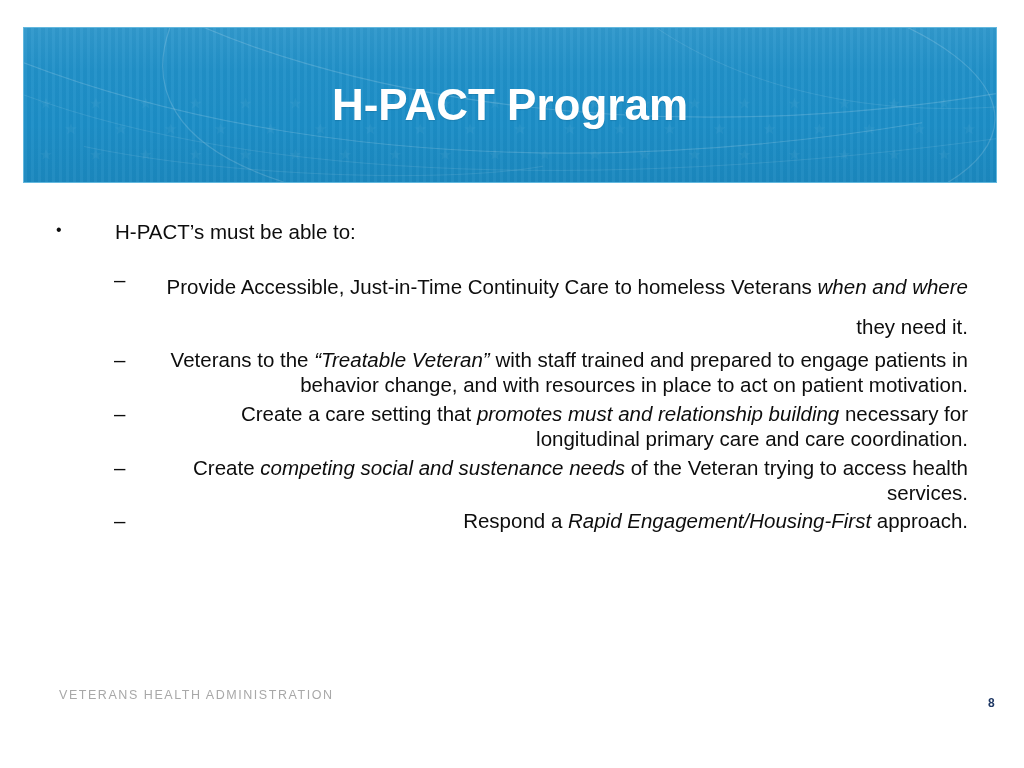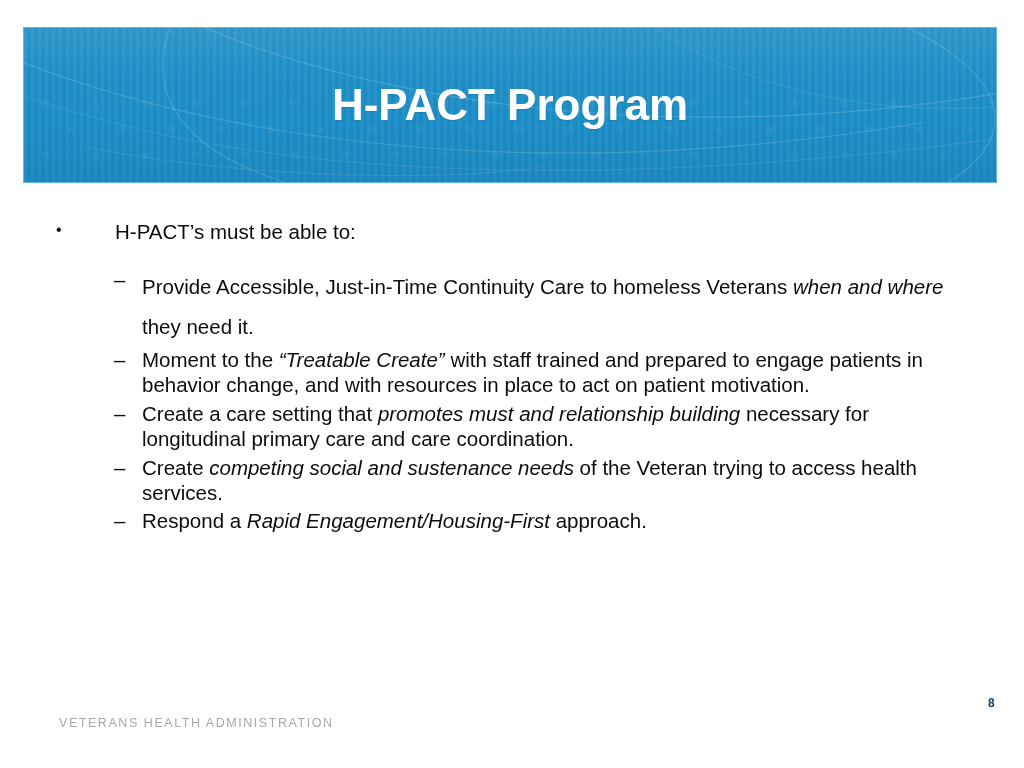--- a/index.html
+++ b/index.html
@@ -131,31 +131,31 @@
     color: #0d0d0d;
     line-height: 1.24;
     margin-bottom: 3px;
   }
   .lvl2 .marker {
     width: 28px;
     flex: 0 0 28px;
     color: #0d0d0d;
     line-height: 1.24;
   }
-  .lvl2 .text { flex: 1 1 auto; }
+  .lvl2 .text { flex: 1 1 auto; text-align: right; }
 
   .lvl2.wide-lead { line-height: 1.95; margin-bottom: 0px; }
 
   em { font-style: italic; }
 
   
   .footer-text {
     position: absolute;
     left: 59px;
-    top: 716px;
+    top: 688px;
     font-size: 12.5px;
     letter-spacing: 1.55px;
     color: #a8a8a8;
     font-family: "Liberation Sans", sans-serif;
     white-space: nowrap;
   }
   .page-number {
     position: absolute;
     left: 988px;
     top: 696px;
@@ -272,21 +272,21 @@
 
     <div class="sub-list">
 
       <div class="lvl2 wide-lead">
         <span class="marker">–</span>
         <span class="text"><span>Provide Accessible, Just-in-Time Continuity Care to homeless Veterans </span><em>when and where</em><span> they need it.</span></span>
       </div>
 
       <div class="lvl2">
         <span class="marker">–</span>
-        <span class="text"><span>Moment to the </span><em>“Treatable Create”</em><span> with staff trained and prepared to engage patients in behavior change, and with resources in place to act on patient motivation.</span></span>
+        <span class="text"><span>Veterans to the </span><em>“Treatable Veteran”</em><span> with staff trained and prepared to engage patients in behavior change, and with resources in place to act on patient motivation.</span></span>
       </div>
 
       <div class="lvl2">
         <span class="marker">–</span>
         <span class="text"><span>Create a care setting that </span><em>promotes must and relationship building</em><span> necessary for longitudinal primary care and care coordination.</span></span>
       </div>
 
       <div class="lvl2">
         <span class="marker">–</span>
         <span class="text"><span>Create </span><em>competing social and sustenance needs</em><span> of the Veteran trying to access health services.</span></span>

